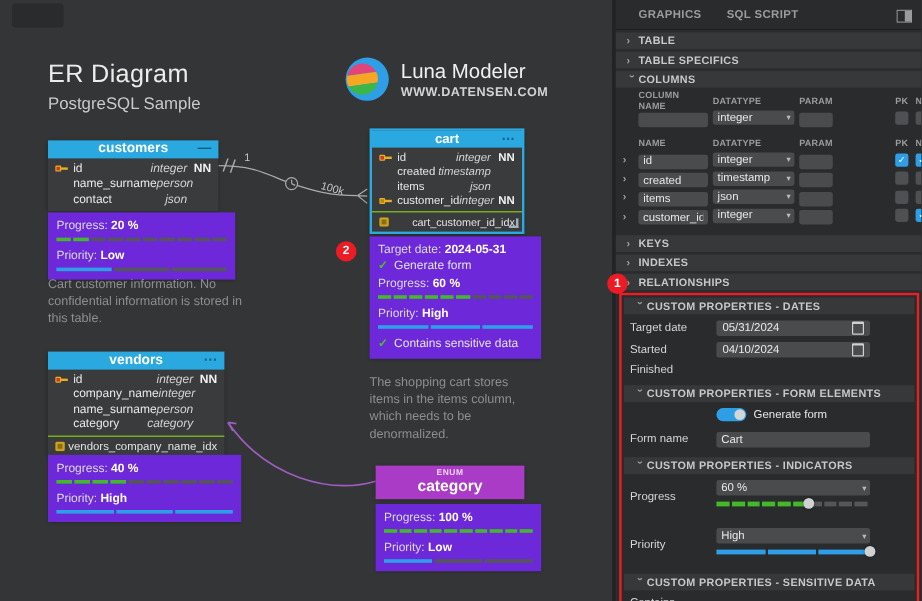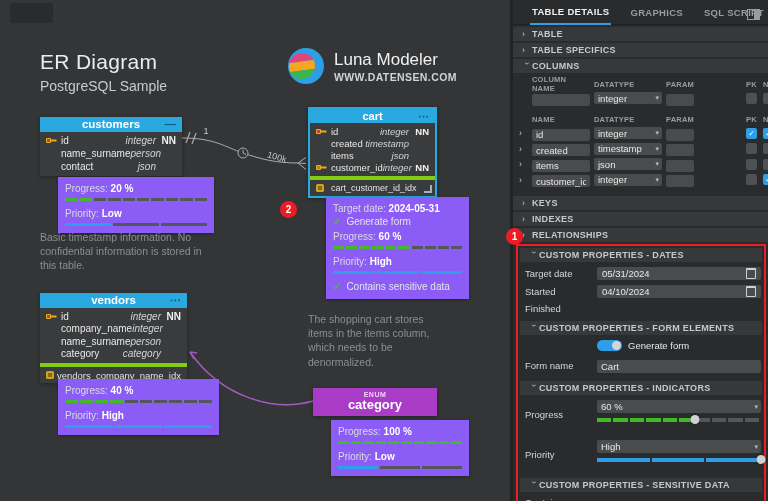--- a/index.html
+++ b/index.html
@@ -19,21 +19,21 @@
 
   
   .ertable{background:#3a3b3d;box-shadow:0 1px 4px rgba(0,0,0,.35);}
   .ertable .hd{background:#29a9e0;color:#fff;font-weight:bold;text-align:center;position:relative;}
   .hd .winbtn{position:absolute;right:6px;top:0;color:rgba(0,30,55,.55);font-weight:bold;}
   .ercol{display:flex;align-items:center;padding:0 6px 0 6px;}
   .ercol .ic{width:15px;flex:none;display:flex;align-items:center;}
   .ercol .nm{flex:1;color:#e8e8e8;}
   .ercol .tp{font-style:italic;color:#d2d3d4;text-align:right;}
   .ercol .nn{width:20px;text-align:right;font-weight:bold;color:#f2f2f2;}
-  .idxrow{border-top:4px solid #84cc16;display:flex;align-items:center;padding:0 6px;position:relative;}
+  .idxrow{border-top:1px solid #84cc16;display:flex;align-items:center;padding:0 6px;position:relative;justify-content:space-between;}
   .idxrow .nm{color:#e2e2e2;}
   .resize-corner{position:absolute;right:3px;bottom:3px;width:6px;height:6px;
                  border-right:2px solid #9fb3bf;border-bottom:2px solid #9fb3bf;}
   #tbl-customers{left:40px;top:117px;width:142px;}
   #tbl-customers .hd{height:15px;line-height:15px;font-size:11.5px;}
   #tbl-customers .ercol{height:13px;font-size:10px;}
   #tbl-customers .body{padding:2px 0 3px;}
   #tbl-cart{left:308px;top:107px;width:125px;border:2px solid #29a9e0;}
   #tbl-cart .hd{height:14px;line-height:14px;font-size:11px;}
   #tbl-cart .ercol{height:12px;font-size:9.5px;}
@@ -43,21 +43,21 @@
   #tbl-vendors .hd{height:15px;line-height:15px;font-size:11.5px;}
   #tbl-vendors .ercol{height:12.5px;font-size:10px;}
   #tbl-vendors .body{padding:2px 0 3px;}
   #tbl-vendors .idxrow{height:16px;font-size:9.5px;}
   .enum-box{left:313px;top:388px;width:124px;height:28px;background:#a93bc6;text-align:center;
             box-shadow:0 1px 4px rgba(0,0,0,.35);}
   .enum-kind{font-size:7px;color:rgba(255,255,255,.8);letter-spacing:.5px;margin-top:3px;font-weight:bold;}
   .enum-name{font-size:13px;font-weight:bold;color:#fff;line-height:14px;}
 
   
-  .anno{background:#8b5cf6;padding:5px 7px 6px;box-shadow:0 1px 3px rgba(0,0,0,.3);margin-left:18px;}
+  .anno{background:#6d28d9;padding:5px 7px 6px;box-shadow:0 1px 3px rgba(0,0,0,.3);}
   .anno .line{font-size:10px;color:#dadbdc;height:13px;line-height:13px;white-space:nowrap;}
   .anno .line b{color:#fff;font-weight:bold;}
   .checkline{font-size:10px;color:#e3e4e5;height:13px;line-height:13px;white-space:nowrap;}
   .checkline::before{content:"✓";color:#4cc12a;font-weight:bold;margin-right:5px;}
   .segbar{display:flex;height:3px;margin:3px 0 6px;position:relative;}
   .segbar .seg{flex:1;margin-right:2px;background:#55565a;}
   .segbar .seg:last-child{margin-right:0;}
   .seg-green .seg.on{background:#43b929;}
   .seg-blue .seg.on{background:#2e9fe6;}
   #anno-customers{left:40px;top:177px;width:142px;}
@@ -113,21 +113,21 @@
   .cb.on::before{content:"✓";}
   .addbtn{width:34px;height:13px;margin-left:8px;background:#2c6fd6;border-radius:7px;color:#fff;
           font-size:9px;font-weight:bold;text-align:center;line-height:13px;}
   .iconbtn{color:#9a9b9d;display:flex;align-items:center;justify-content:center;}
   .iconbtn.dim{opacity:.35;}
 
   .redbox{border:2px solid #ee1c25;margin:2px 2px 0 3px;padding-bottom:4px;}
   .redbox .sechead{margin:2px 2px 0;}
   .prow{display:flex;align-items:center;margin-top:5px;}
   .plabel{width:72px;margin-left:7px;font-size:9.5px;color:#d6d7d8;flex:none;line-height:11px;}
-  .pctrl{width:164px;flex:none;position:relative;}
+  .pctrl{width:128px;flex:none;position:relative;}
   .dinput{height:13px;background:#4a4b4d;border-radius:2px;display:flex;align-items:center;
           padding:0 5px;font-size:9.5px;color:#e8e8e8;justify-content:space-between;}
   .dinput .ph{color:#cfd0d2;}
   .cal-icon{width:8px;height:8px;border:1px solid #cfd0d2;border-top:2.5px solid #cfd0d2;border-radius:1px;}
   .toggle{width:25px;height:11px;border-radius:6px;background:#2e9fe6;position:relative;flex:none;}
   .toggle .knob{position:absolute;right:1px;top:1px;width:9px;height:9px;border-radius:50%;background:#d4d5d7;}
   .tgl-label{font-size:9.5px;color:#e8e8e8;margin-left:6px;}
   .slider{height:4px;margin-top:5px;}
   .slider .handle{position:absolute;top:-3px;width:9px;height:9px;border-radius:50%;
                   background:#cfd1d3;transform:translateX(-50%);box-shadow:0 0 2px rgba(0,0,0,.5);}
@@ -219,21 +219,21 @@
         <span class="seg"></span>
         <span class="seg"></span>
       </div>
     <div class="line"><span>Priority:</span> <b>Low</b></div>
     <div class="segbar seg-blue" style="margin-bottom:1px;">
         <span class="seg on"></span>
         <span class="seg"></span>
         <span class="seg"></span>
       </div>
   </div>
-  <div id="note-customers" class="abs note">Basic timestamp information. No confidential information is stored in this table.</div>
+  <div id="note-customers" class="abs note">Cart customer information. No confidential information is stored in this table.</div>
 
   <div id="tbl-cart" class="abs ertable">
     <div class="hd">
       <span>cart</span>
       <span class="winbtn">⋯</span>
     </div>
     <div class="body">
       <div class="ercol">
         <span class="ic">
           <svg width="11" height="7">
@@ -400,21 +400,20 @@
     <div class="segbar seg-blue" style="margin-bottom:1px;">
         <span class="seg on"></span>
         <span class="seg"></span>
         <span class="seg"></span>
       </div>
   </div>
 </div>
 
 <div id="panel" class="abs">
   <div class="tabbar">
-    <div class="tab active">TABLE DETAILS</div>
     <div class="tab">GRAPHICS</div>
     <div class="tab">SQL SCRIPT</div>
     <span class="panel-top-icon">
       <svg width="13" height="11">
           <rect x="0.5" y="0.5" width="12" height="10" fill="none" stroke="#9a9b9d"></rect>
           <rect x="7" y="1" width="5.5" height="9" fill="#9a9b9d"></rect>
         </svg>
     </span>
   </div>
 

